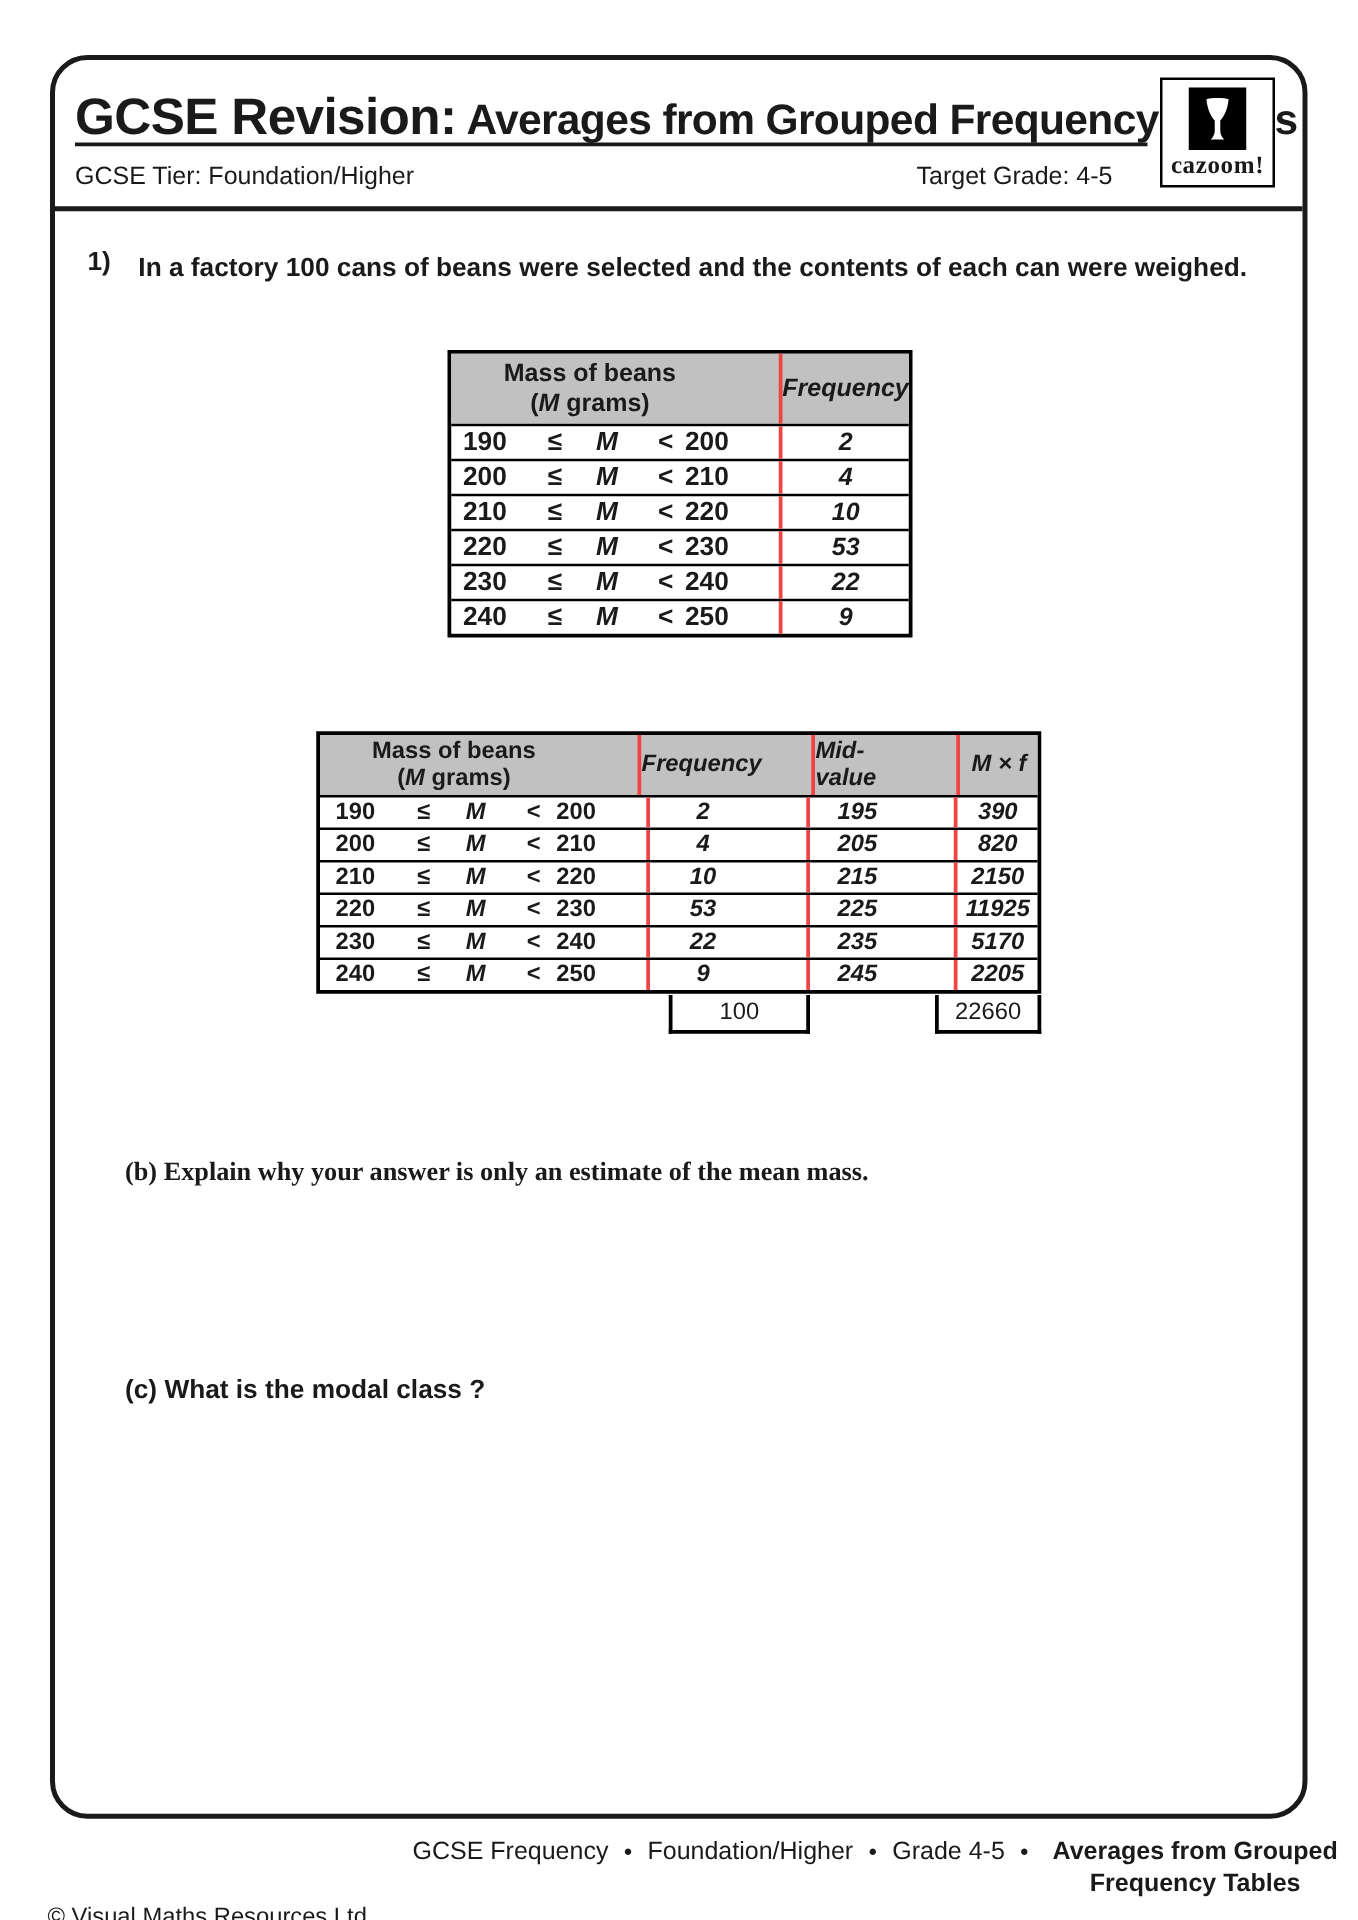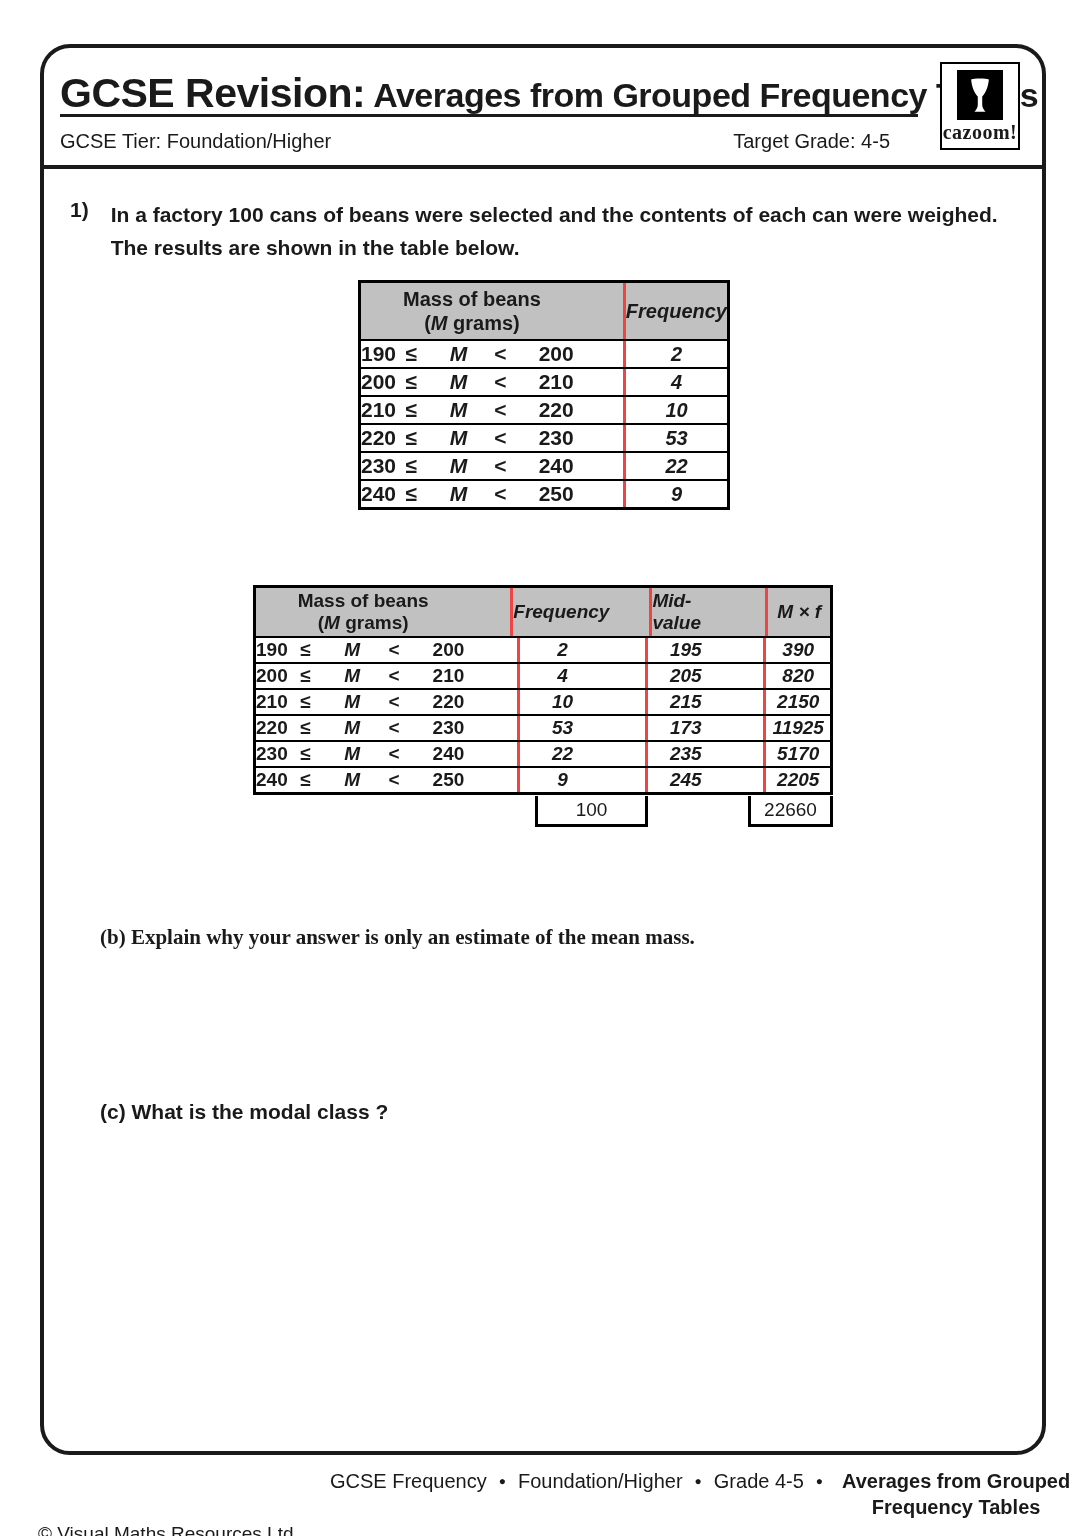--- a/index.html
+++ b/index.html
@@ -21,21 +21,21 @@
   
   .title-row{position:absolute;left:16px;top:22px;white-space:nowrap;letter-spacing:-0.5px;}
   .t-prefix{font-size:41px;font-weight:bold;}
   .t-topic{font-size:34px;font-weight:bold;margin-left:8px;}
   .title-underline{position:absolute;left:16px;top:66px;width:858px;height:3px;background:var(--ink);}
   .tier{position:absolute;left:16px;top:82px;font-size:20px;}
   .target{position:absolute;right:152px;top:82px;font-size:20px;}
   .hdr-divider{position:absolute;left:0;right:0;top:117px;height:4px;background:var(--ink);}
   
   .logo{
-    position:absolute;right:22px;top:14px;width:80px;height:88px;border:2px solid #000;
+    position:absolute;right:22px;top:14px;width:92px;height:88px;border:2px solid #000;
     text-align:center;background:#fff;
   }
   .logo-sq{width:46px;height:50px;background:#000;margin:6px auto 1px;display:flex;align-items:center;justify-content:center;}
   .logo-sq svg{display:block;}
   .logo-word{font-family:"Liberation Serif",serif;font-weight:bold;font-size:20px;letter-spacing:0.5px;}
   
   .q1{position:absolute;left:26px;top:150px;display:flex;gap:22px;font-size:21px;font-weight:bold;}
   .q1-text div{line-height:33px;}
   .part-label{position:absolute;font-size:21px;font-weight:bold;}
   .part-a{left:56px;top:489px;}
@@ -55,21 +55,21 @@
   .t2 .body-row{height:26px;border-top:2px solid #000;}
   .cell{display:flex;align-items:center;justify-content:center;font-weight:bold;}
   .t1 .cell{font-size:20px;}
   .t2 .cell{font-size:19px;}
   .vline{border-left:3px solid #ef4444;font-style:italic;}
   .mass-hdr{flex-direction:column;line-height:24px;}
   .t2 .mass-hdr{line-height:22px;}
   .mass-cell{display:grid;grid-template-columns:1fr 1fr 1fr 1fr 1fr;align-items:center;font-weight:bold;}
   .t1 .mass-cell{font-size:21px;}
   .t2 .mass-cell{font-size:19px;}
-  .mass-cell span{text-align:left;}
+  .mass-cell span{text-align:right;}
   .mi{font-style:italic;}
   
   .totals-row{
     position:absolute;left:209px;top:748px;width:580px;display:grid;
     grid-template-columns:282fr 113fr 100fr 85fr;height:31px;
   }
   .totals-row .tcell{display:flex;align-items:center;justify-content:center;font-weight:normal;font-size:19px;}
   .tot-border{border:3px solid #000;border-top:none;}
   
   .f-left{position:absolute;left:38px;top:1520px;font-size:19px;line-height:27px;}
@@ -101,21 +101,20 @@
       </div>
       <div class="logo-word">cazoom!</div>
     </div>
 
     <div class="hdr-divider"></div>
 
     <div class="q1">
       <div>1)</div>
       <div class="q1-text">
         <div>In a factory 100 cans of beans were selected and the contents of each can were weighed.</div>
-        <div>The results are shown in the table below.</div>
       </div>
     </div>
 
     <div class="gtable t1">
       <div class="g-row hdr-row">
         <div class="cell mass-hdr">
           <span>Mass of beans</span>
           <span><span>(</span><span class="mi">M</span><span> grams)</span></span>
         </div>
         <div class="cell vline">Frequency</div>
@@ -233,21 +232,21 @@
       </div>
       <div class="g-row body-row">
         <div class="mass-cell">
             <span>220</span>
             <span>≤</span>
             <span class="mi">M</span>
             <span>&lt;</span>
             <span>230</span>
           </div>
         <div class="cell vline">53</div>
-        <div class="cell vline">173</div>
+        <div class="cell vline">225</div>
         <div class="cell vline">11925</div>
       </div>
       <div class="g-row body-row">
         <div class="mass-cell">
             <span>230</span>
             <span>≤</span>
             <span class="mi">M</span>
             <span>&lt;</span>
             <span>240</span>
           </div>

